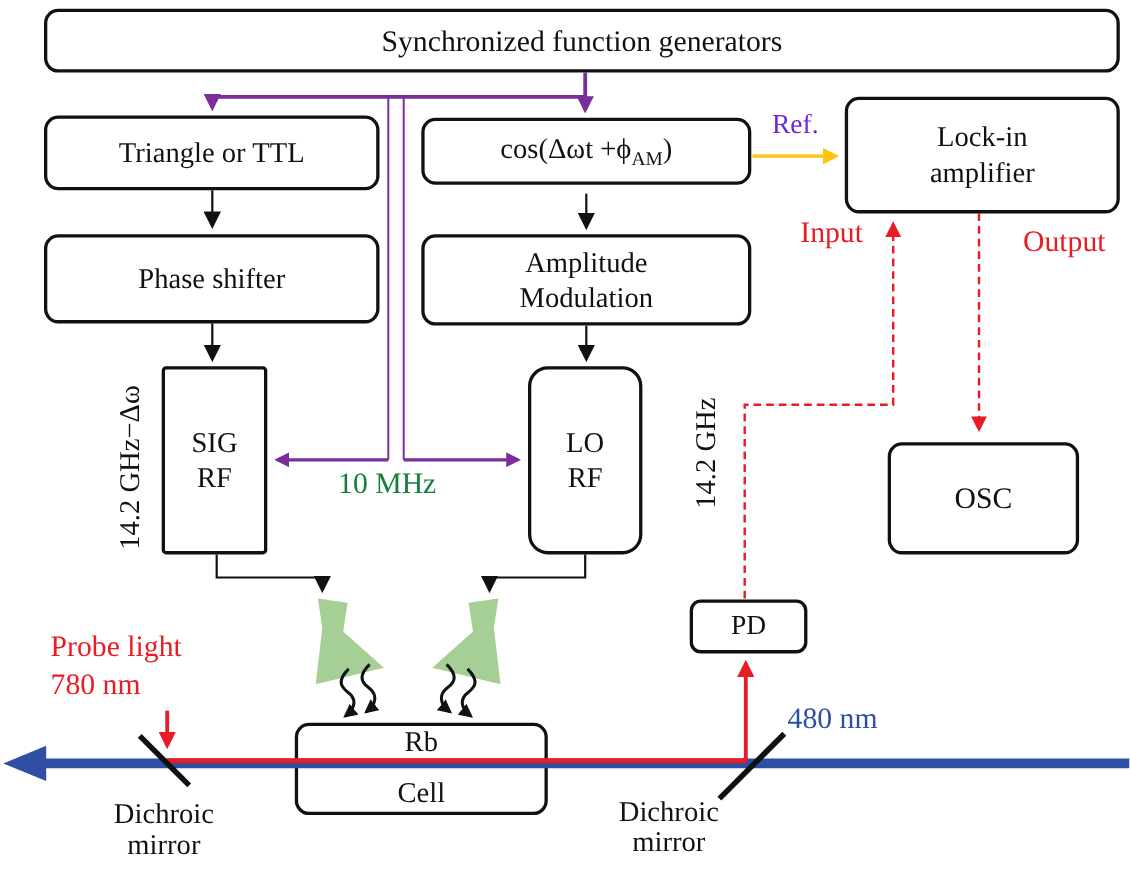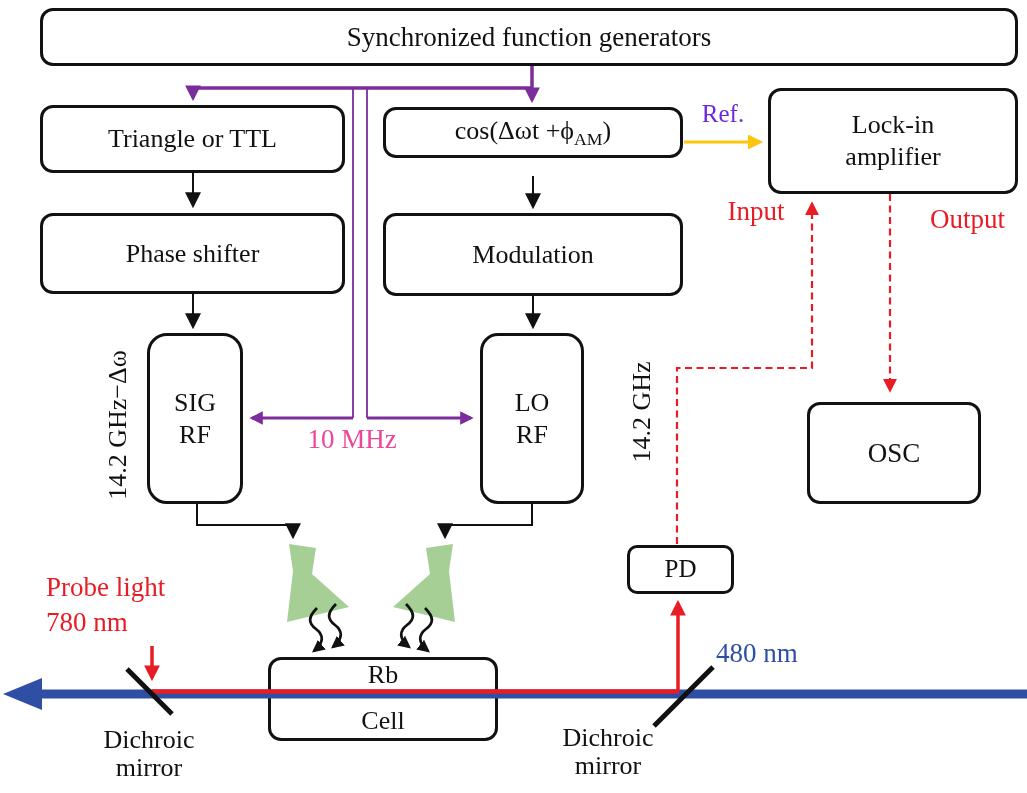--- a/index.html
+++ b/index.html
@@ -10,21 +10,21 @@
   #over{z-index:3;pointer-events:none;}
   .box{position:absolute;z-index:2;box-sizing:border-box;border:3px solid #111;
        border-radius:13px;background:#fff;display:flex;flex-direction:column;
        align-items:center;justify-content:center;font-size:26px;line-height:1.22;
        text-align:center;}
   .lbl{position:absolute;z-index:2;white-space:nowrap;}
   .center{text-align:center;}
   .rot{transform:rotate(-90deg);transform-origin:center center;text-align:center;}
   .red{color:#e81c24;}
   .orange{color:#6d28d9;}
-  .purple{color:#ec4899;}
+  .purple{color:#15803d;}
   .blue{color:#2e4fa4;}
   sub.am{font-size:0.68em;}
 </style>
 </head>
 <body>
 
 <div id="stage">
 
   <svg id="under" class="layer" viewBox="0 0 1027 793" xmlns="http://www.w3.org/2000/svg">
     <defs>
@@ -87,38 +87,39 @@
   </svg>
 
   <div class="box" style="left:40px;top:8px;width:978px;height:58px;font-size:27px;">
     <div>Synchronized function generators</div>
   </div>
 
   <div class="box" style="left:40px;top:105px;width:305px;height:68px;">
     <div>Triangle or TTL</div>
   </div>
 
-  <div class="box" style="left:383px;top:107px;width:300px;height:51px;justify-content:center;">
+  <div class="box" style="left:383px;top:107px;width:300px;height:61px;justify-content:center;">
     <div><span>cos(Δωt +ϕ</span><sub class="am">AM</sub><span>)</span></div>
   </div>
 
   <div class="box" style="left:768px;top:88px;width:250px;height:106px;">
     <div>Lock-in</div>
     <div>amplifier</div>
   </div>
 
   <div class="box" style="left:40px;top:213px;width:305px;height:81px;">
     <div>Phase shifter</div>
   </div>
 
   <div class="box" style="left:383px;top:213px;width:300px;height:83px;">
+    <div>Amplitude</div>
     <div>Modulation</div>
   </div>
 
-  <div class="box" style="left:147px;top:333px;width:96px;height:171px;border-radius:20px;">
+  <div class="box" style="left:147px;top:333px;width:96px;height:171px;border-radius:4px;">
     <div>SIG</div>
     <div>RF</div>
   </div>
 
   <div class="box" style="left:480px;top:333px;width:104px;height:171px;border-radius:18px;">
     <div>LO</div>
     <div>RF</div>
   </div>
 
   <div class="box" style="left:807px;top:402px;width:174px;height:102px;font-size:27px;">

